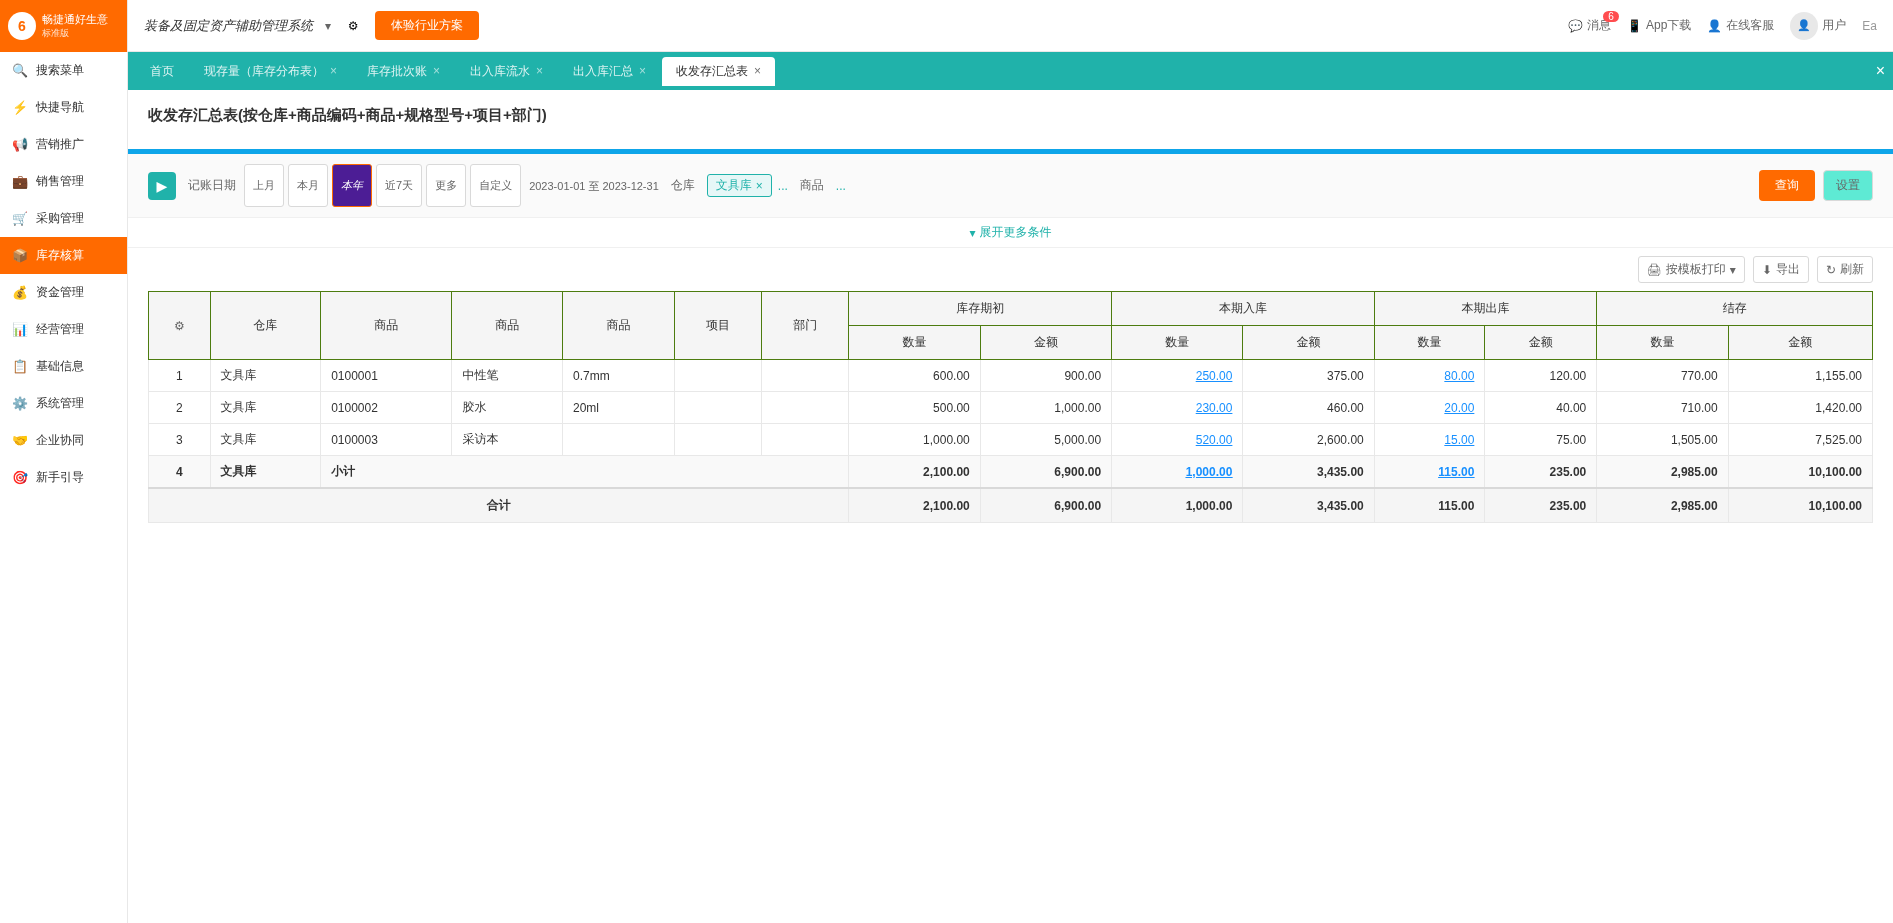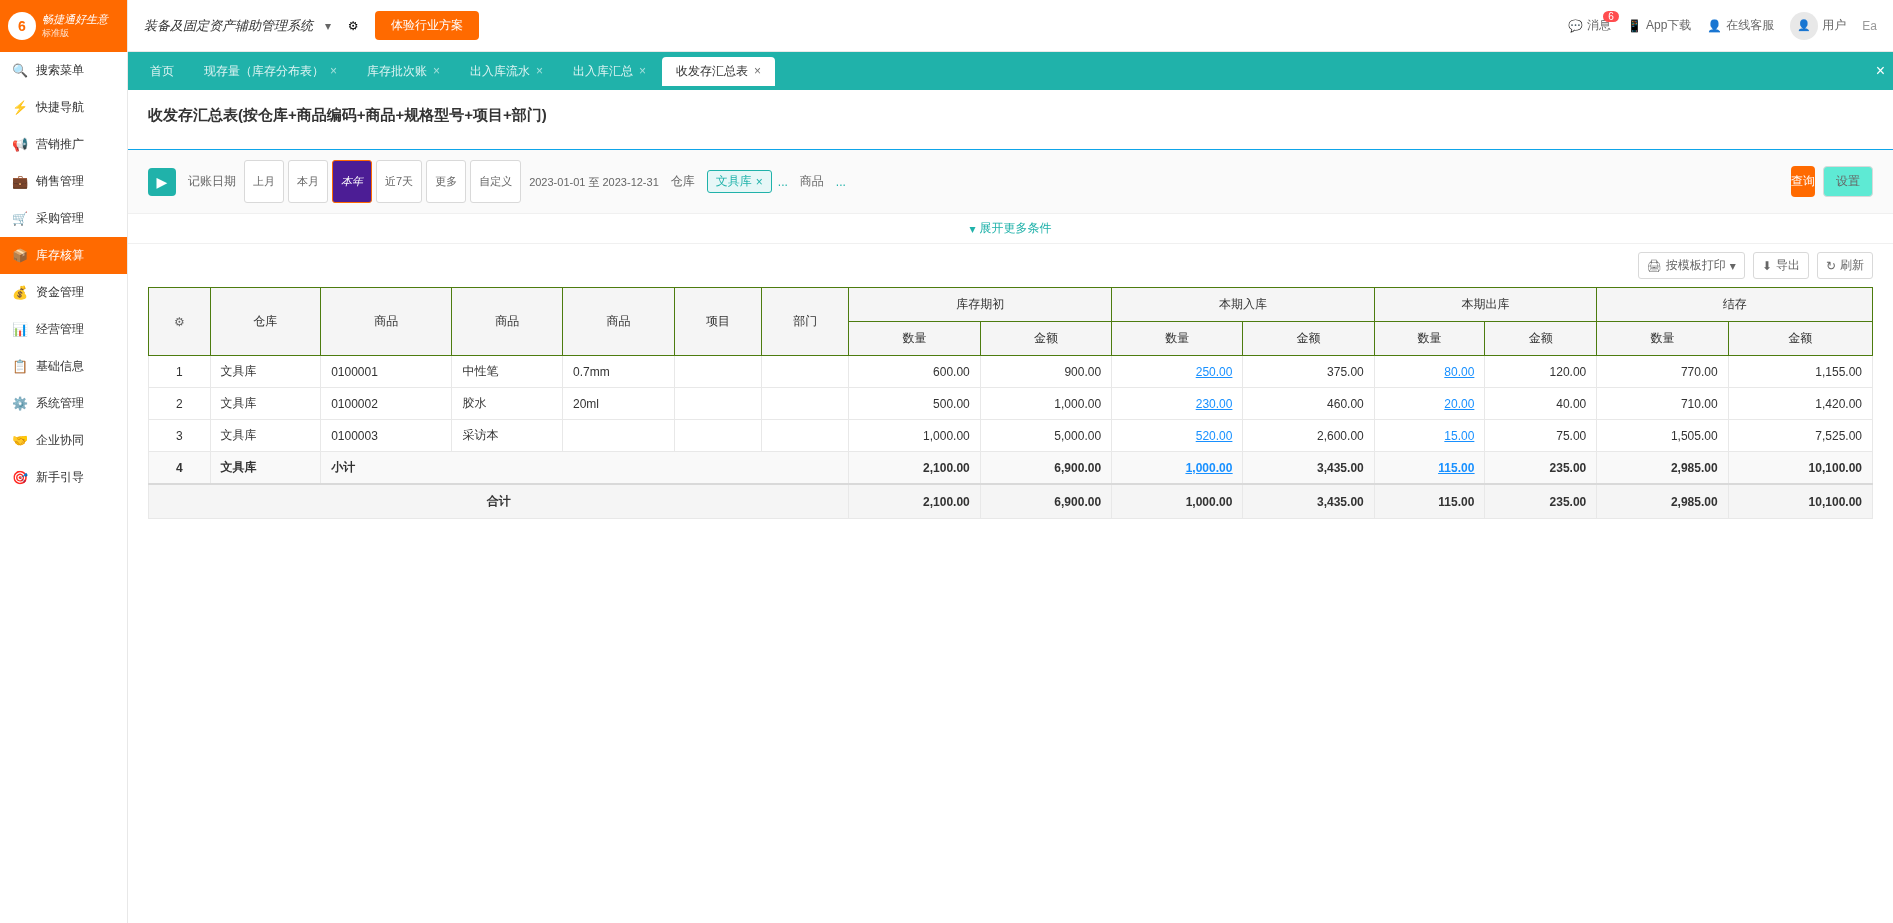--- a/index.html
+++ b/index.html
@@ -5,21 +5,21 @@
     * { margin: 0; padding: 0; box-sizing: border-box; }
     body { font-family: 'Microsoft YaHei', Arial, sans-serif; font-size: 12px; background: #f5f5f5; overflow: hidden; }
 
     
     .app-container { display: flex; height: 923px; width: 1893px; }
 
     
     .sidebar { width: 128px; background: #fff; display: flex; flex-direction: column; border-right: 1px solid #e8e8e8; flex-shrink: 0; }
     .sidebar-header { background: #ff6a00; padding: 10px 8px; display: flex; align-items: center; gap: 6px; height: 52px; }
     .sidebar-logo { width: 28px; height: 28px; background: #fff; border-radius: 50%; display: flex; align-items: center; justify-content: center; font-size: 14px; font-weight: bold; color: #ff6a00; }
-    .sidebar-title { color: #fff; font-size: 11px; line-height: 1.4; font-style: italic; }
+    .sidebar-title { color: #fff; font-size: 11px; line-height: 1.4; }
     .sidebar-subtitle { color: rgba(255,255,255,0.8); font-size: 9px; }
 
     .sidebar-menu { flex: 1; overflow-y: auto; }
     .sidebar-item { display: flex; align-items: center; gap: 8px; padding: 10px 12px; cursor: pointer; color: #333; font-size: 12px; }
     .sidebar-item.active { background: #ff6a00; color: #fff; }
     .sidebar-item-icon { width: 16px; height: 16px; display: flex; align-items: center; justify-content: center; font-size: 13px; }
 
     
     .main-content { flex: 1; display: flex; flex-direction: column; overflow: hidden; }
 
@@ -38,38 +38,38 @@
     .tab-bar { height: 38px; background: #20b2aa; display: flex; align-items: center; padding: 0 8px; flex-shrink: 0; gap: 2px; }
     .tab-item { display: flex; align-items: center; gap: 6px; padding: 6px 14px; cursor: pointer; color: rgba(255,255,255,0.85); font-size: 12px; border-radius: 4px 4px 0 0; white-space: nowrap; }
     .tab-item.active { background: #fff; color: #333; }
     .tab-close { color: inherit; font-size: 12px; opacity: 0.7; }
     .tab-bar-close { margin-left: auto; color: #fff; cursor: pointer; font-size: 16px; }
 
     
     .page-content { flex: 1; background: #fff; overflow-y: auto; }
 
     
-    .page-header { padding: 16px 20px 12px; border-bottom: 1px solid #0ea5e9; }
+    .page-header { padding: 16px 20px 12px; border-bottom: 5px solid #0ea5e9; }
     .page-title { font-size: 15px; font-weight: bold; color: #333; margin-bottom: 12px; }
 
     
     .filter-bar { display: flex; align-items: center; gap: 12px; padding: 10px 20px; background: #fafafa; border-bottom: 1px solid #f0f0f0; }
     .filter-expand-btn { width: 28px; height: 28px; background: #20b2aa; color: #fff; border: none; border-radius: 4px; cursor: pointer; display: flex; align-items: center; justify-content: center; font-size: 14px; flex-shrink: 0; }
     .filter-group { display: flex; align-items: center; gap: 8px; flex-wrap: wrap; }
     .filter-label { color: #666; font-size: 12px; white-space: nowrap; }
     .date-filter { display: flex; align-items: center; gap: 4px; }
     .date-btn { padding: 13px 8px; border: 1px solid #d9d9d9; border-radius: 3px; cursor: pointer; color: #666; font-size: 11px; background: #fff; }
     .date-btn.active { background: #4c1d95; color: #fff; border-color: #ff6a00; font-style: italic; }
     .date-range { color: #666; font-size: 11px; margin-top: 2px; }
     .filter-tag-group { display: flex; align-items: center; gap: 6px; }
     .filter-tag { display: flex; align-items: center; gap: 4px; padding: 2px 8px; background: #e6f7f7; border: 1px solid #20b2aa; border-radius: 3px; color: #20b2aa; font-size: 12px; }
     .filter-tag-close { cursor: pointer; }
     .filter-more { color: #20b2aa; cursor: pointer; font-size: 12px; }
     .filter-actions-right { margin-left: auto; display: flex; gap: 8px; }
-    .query-btn { background: #ff6a00; color: #fff; border: none; padding: 6px 0; border-radius: 4px; cursor: pointer; font-size: 12px; }
+    .query-btn { background: #ff6a00; color: #fff; border: none; padding: 6px 16px; border-radius: 4px; cursor: pointer; font-size: 12px; }
     .settings-btn { background: #5eead4; color: #666; border: 1px solid #d9d9d9; padding: 6px 12px; border-radius: 4px; cursor: pointer; font-size: 12px; }
 
     
     .expand-more { display: flex; justify-content: center; padding: 6px; border-bottom: 1px solid #f0f0f0; }
     .expand-more-btn { color: #20b2aa; cursor: pointer; font-size: 12px; display: flex; align-items: center; gap: 4px; }
 
     
     .table-toolbar { display: flex; align-items: center; justify-content: space-between; padding: 8px 20px; }
     .table-toolbar-right { display: flex; gap: 8px; align-items: center; }
     .toolbar-btn { display: flex; align-items: center; gap: 4px; color: #666; cursor: pointer; font-size: 12px; padding: 4px 8px; border: 1px solid #d9d9d9; border-radius: 3px; background: #fff; }

